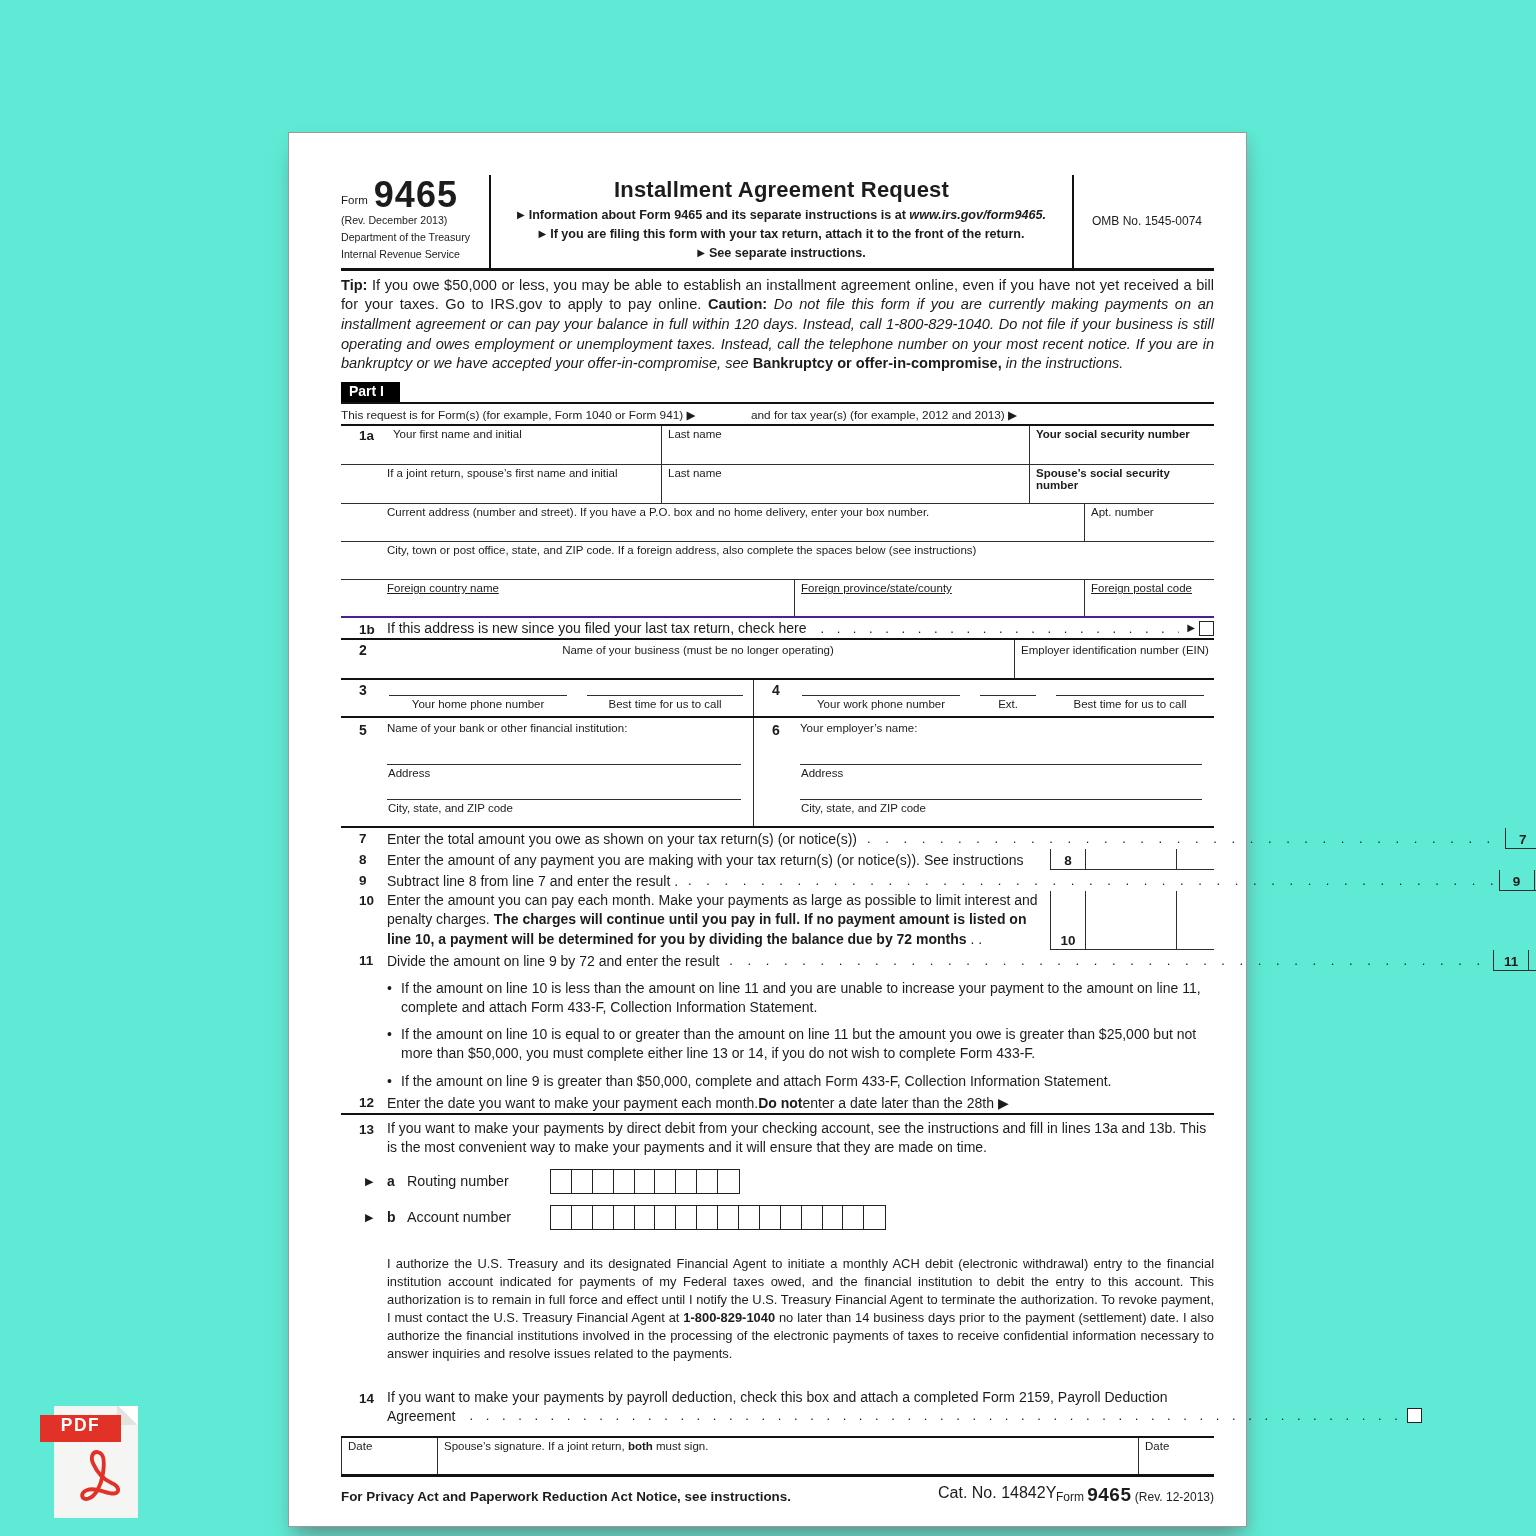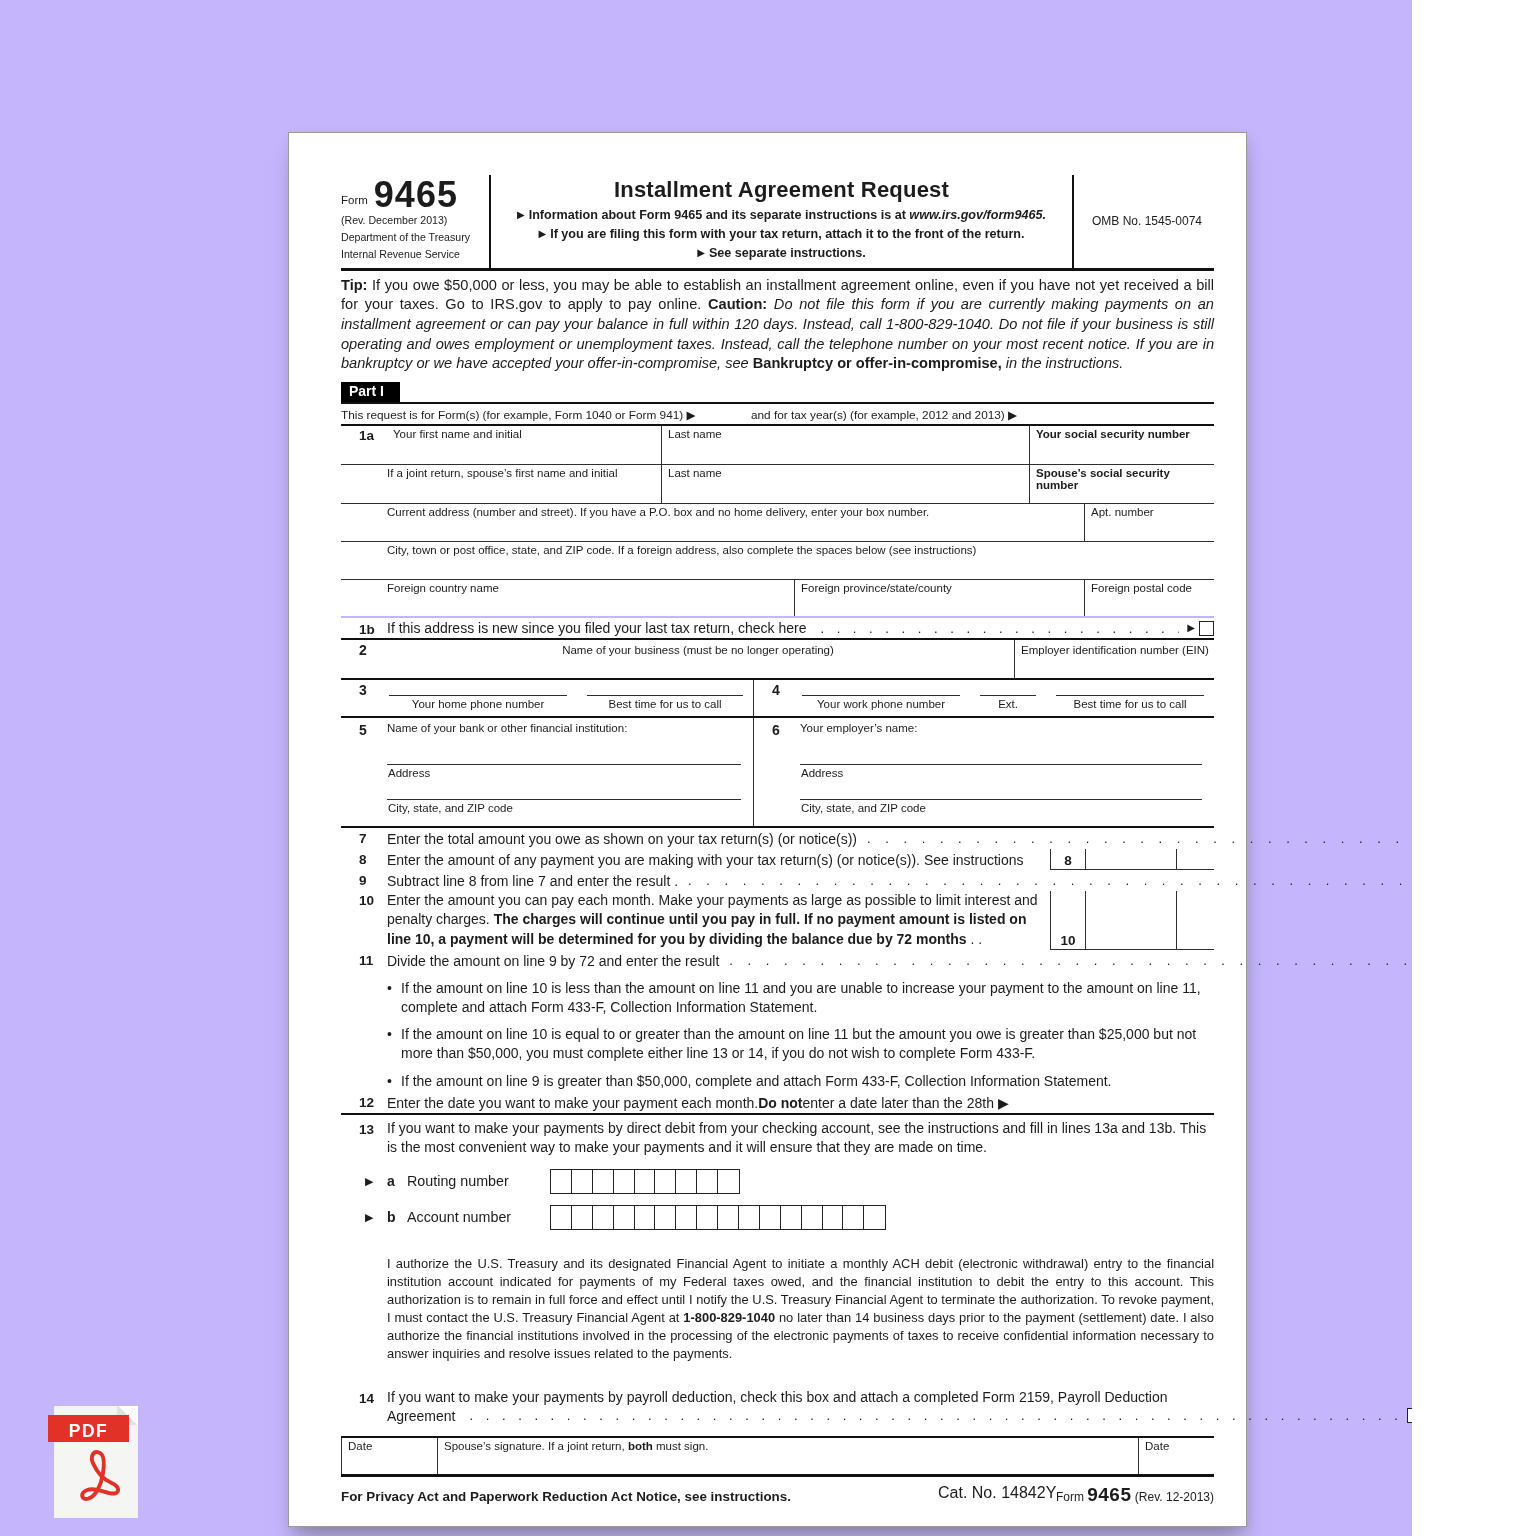--- a/index.html
+++ b/index.html
@@ -1,18 +1,18 @@
 <!DOCTYPE html>
 <html><head>
 <meta charset="utf-8">
 <style>
   * { margin:0; padding:0; box-sizing:border-box; }
   html,body { background:#ffffff; }
   .canvas {
-    position:relative; width:1412px; height:1536px; background:#c4b5fd;
+    position:relative; width:1536px; height:1536px; background:#5eead4;
     font-family:"Liberation Sans","DejaVu Sans",sans-serif; color:#1c1c1c; overflow:hidden;
   }
   
   .page {
     position:absolute; left:288px; top:132px; width:959px; min-height:1272px;
     background:#ffffff; border:1px solid #9a9a98;
     box-shadow:0 16px 22px -8px rgba(90,90,90,.55), 4px 6px 10px rgba(120,120,120,.18);
     padding:42px 32px 20px 52px;
   }
   
@@ -40,21 +40,21 @@
   .req-line { position:relative; font-size:11.8px; padding:4px 0 3px; height:22px;
     border-bottom:2px solid #111; }
   .req-years { position:absolute; left:410px; top:4px; }
   
   .trow { display:flex; border-bottom:1px solid #2e2e2e; }
   .cell { font-size:11.5px; padding:2px 5px 0 6px; overflow:hidden; }
   .cell.vr { border-left:1px solid #2e2e2e; }
   .gut { width:46px; flex:0 0 46px; font-weight:bold; font-size:13.5px; padding:2px 0 0 18px; }
   .h39 { height:39px; } .h38 { height:38px;justify-content:space-between; }
   .ssn-b { font-weight:bold; }
-  .thick-b { border-bottom:2px solid #c4b5fd; }
+  .thick-b { border-bottom:2px solid #4c1d95;text-decoration:underline; }
   
   .row1b { display:flex; align-items:center; height:22px; border-bottom:2px solid #111;
     font-size:14px; }
   .leader { flex:1; overflow:hidden; white-space:nowrap; font-size:13px; word-spacing:7px;
     margin:0 8px 0 14px; color:#1c1c1c; letter-spacing:1px; }
   .chk { width:15px; height:15px; border:1.6px solid #222; background:#fff; flex:0 0 15px;
     display:inline-block; }
   
   .row2 { display:flex; height:40px; border-bottom:2px solid #111; }
   
@@ -122,22 +122,22 @@
   .foot-num { font-size:19px; font-weight:bold; letter-spacing:.5px; }
   .foot-wrap { position:relative; }
   
   .pdficon { position:absolute; left:40px; top:1406px; width:100px; height:115px; }
   .sheet { position:absolute; left:14px; top:0; width:84px; height:112px; background:#f5f5f3;
     clip-path:polygon(0 0, 76% 0, 100% 17%, 100% 100%, 0 100%);
     box-shadow:inset 0 0 2px rgba(0,0,0,.06); }
   .fold { position:absolute; left:77px; top:0; width:21px; height:19px;
     background:linear-gradient(225deg, #ffffff 49%, #e3e3e0 50%); }
   .banner { position:absolute; left:0; top:9px; width:81px; height:27px;
-    display:flex; align-items:flex-end; justify-content:center;
-    color:#fff; font-weight:bold; font-size:17.5px; letter-spacing:1.5px;margin-left:8px; }
+    display:flex; align-items:flex-start; justify-content:center;
+    color:#fff; font-weight:bold; font-size:17.5px; letter-spacing:1.5px; }
   .glyph { position:absolute; left:30px; top:42px; }
 </style>
 </head>
 <body>
 
 <div class="canvas">
   <div class="page">
 
     <div class="hdr">
       <div class="hdr-left">

